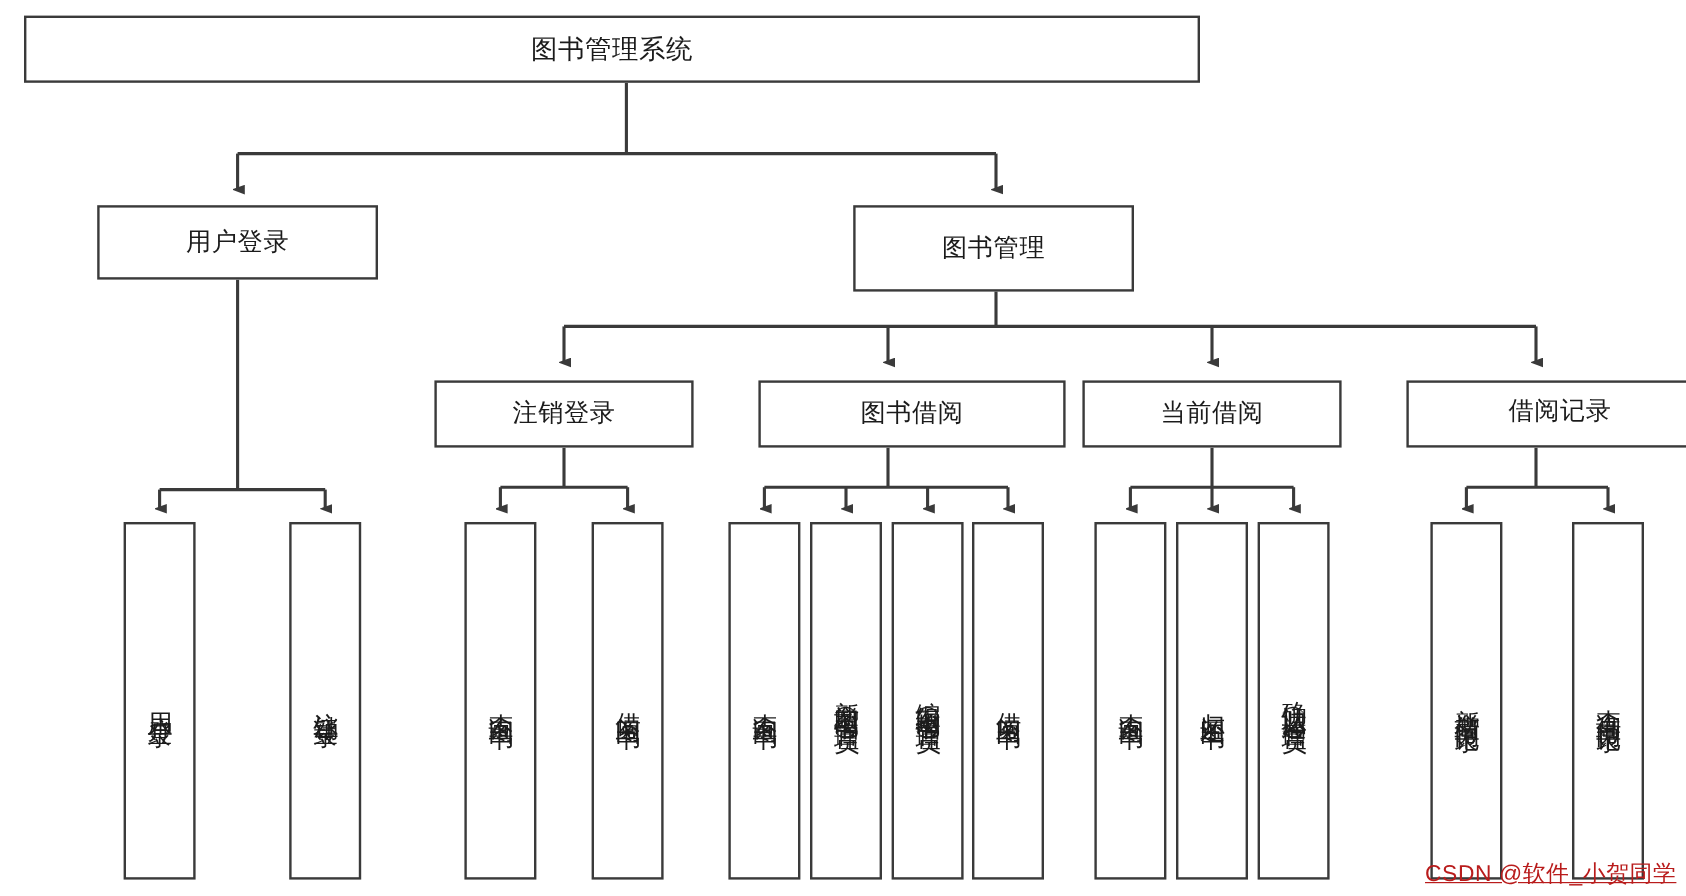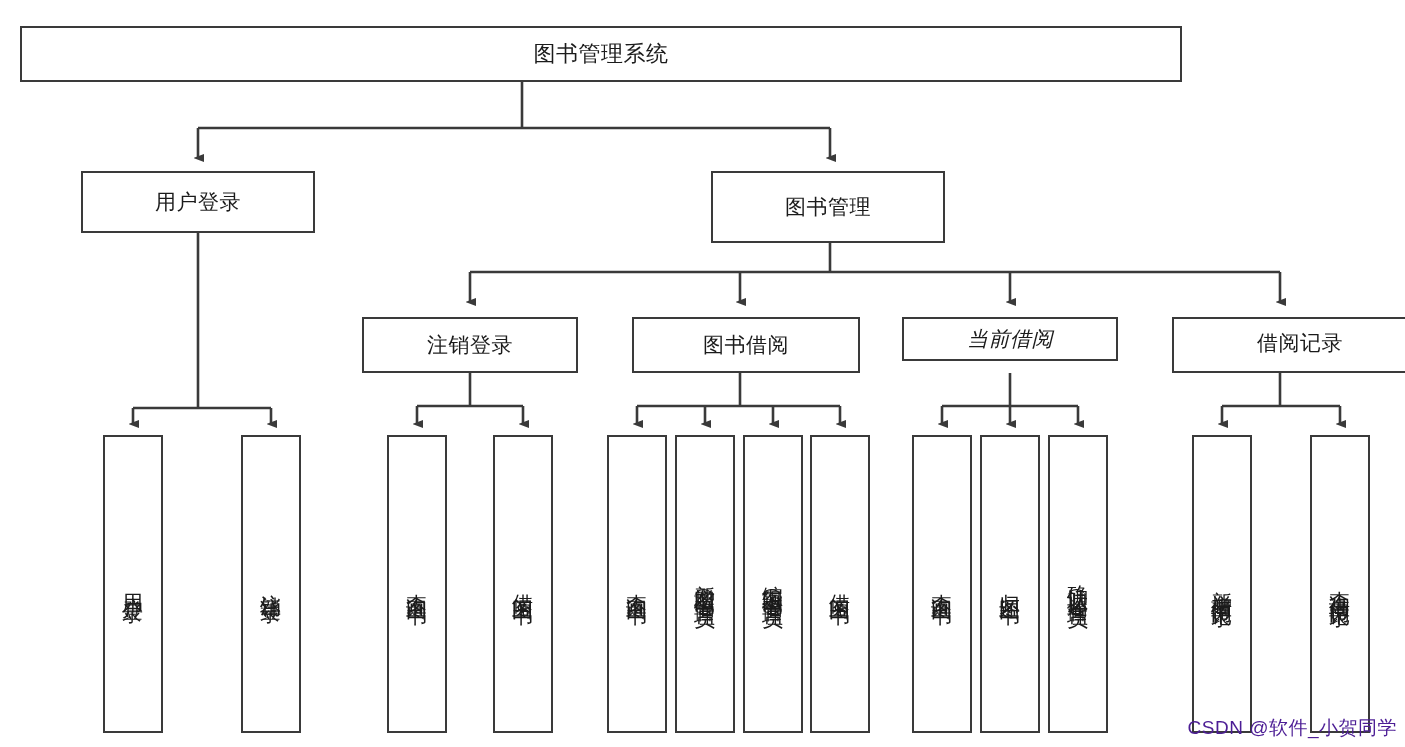--- a/index.html
+++ b/index.html
@@ -61,24 +61,25 @@
     line-height: 1;
     letter-spacing: 3.5px;
     text-align: center;
     max-height: 272px;
   }
   .watermark {
     position: absolute;
     right: 8px;
     bottom: 6px;
     font-size: 19px;
-    color: #4c1d95;
+    color: #b91c1c;
     letter-spacing: 0.5px;
     white-space: nowrap;
     user-select: none;
+    text-decoration: underline;
   }
 </style>
 </head>
 <body>
 
 <div id="canvas">
 
   <svg class="lines" viewBox="0 0 1405 747">
     <defs>
       <marker id="arrow" markerWidth="10" markerHeight="10" refX="4" refY="6" orient="auto" markerUnits="userSpaceOnUse">
@@ -122,41 +123,41 @@
       <path d="M1010,406 L1010,424" marker-end="url(#arrow)"></path>
       <path d="M1078,406 L1078,424" marker-end="url(#arrow)"></path>
 
       <path d="M1280,373 L1280,406"></path>
       <path d="M1222,406 L1340,406"></path>
       <path d="M1222,406 L1222,424" marker-end="url(#arrow)"></path>
       <path d="M1340,406 L1340,424" marker-end="url(#arrow)"></path>
     </g>
   </svg>
 
-  <div class="node horiz root" style="left:20px; top:26px; width:1162px; height:56px;">
+  <div class="node horiz root" style="left:20px; top:13px; width:980px; height:56px;">
     <span class="label">图书管理系统</span>
   </div>
 
   <div class="node horiz" style="left:81px; top:171px; width:234px; height:62px;">
     <span class="label">用户登录</span>
   </div>
 
   <div class="node horiz" style="left:711px; top:171px; width:234px; height:72px;">
     <span class="label">图书管理</span>
   </div>
 
   <div class="node horiz" style="left:362px; top:317px; width:216px; height:56px;">
     <span class="label">注销登录</span>
   </div>
 
-  <div class="node horiz" style="left:632px; top:317px; width:228px; height:56px;">
+  <div class="node horiz" style="left:632px; top:317px; width:256px; height:56px;">
     <span class="label">图书借阅</span>
   </div>
 
-  <div class="node horiz" style="left:902px; top:317px; width:216px; height:44px;font-style:italic;">
+  <div class="node horiz" style="left:902px; top:317px; width:216px; height:56px;">
     <span class="label">当前借阅</span>
   </div>
 
   <div class="node horiz" style="left:1172px; top:317px; width:256px; height:56px;font-family:Liberation Mono, monospace;">
     <span class="label">借阅记录</span>
   </div>
 
   <div class="node vert" style="left:103px; top:435px; width:60px; height:298px;">
     <span class="label">用户登录</span>
   </div>

